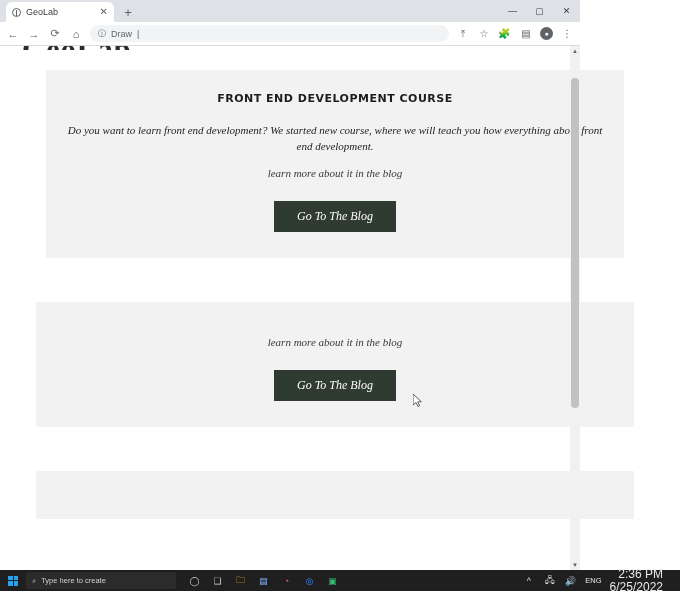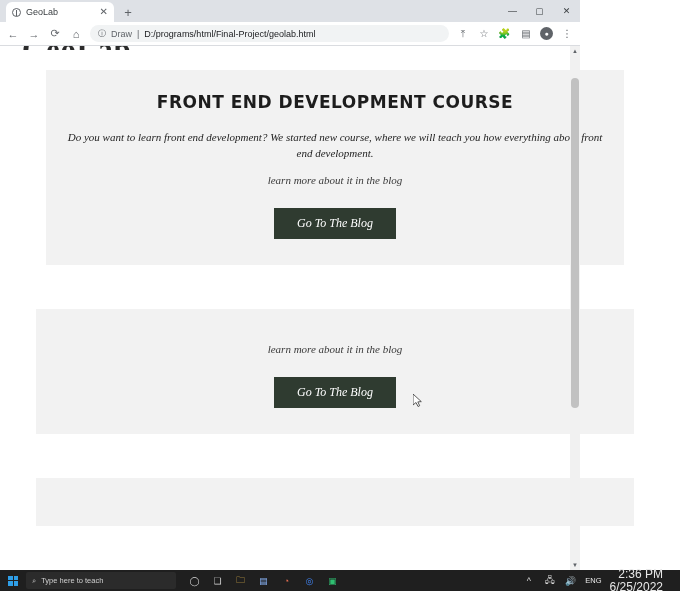--- a/index.html
+++ b/index.html
@@ -134,21 +134,21 @@
     padding: 22px 14px 26px 14px;
     text-align: center;
   }
   .card.c1 { width: 578px; margin-top: 20px; }
   .card.c2 { width: 598px; margin-top: 44px; }
   .card.c3 { width: 598px; margin-top: 44px; }
 
   .card h2 {
     font-family: "DejaVu Sans", sans-serif;
     font-weight: bold;
-    font-size: 17px;
+    font-size: 11px;
     letter-spacing: 0.5px;
     color: #1d1d1d;
     margin-bottom: 18px;
     text-transform: uppercase;
   }
   .card p.desc {
     font-family: "Liberation Serif", serif;
     font-style: italic;
     font-size: 11px;
     color: #1d1d1d;
@@ -270,21 +270,20 @@
 
   <div class="toolbar">
     <div class="nav-icon">←</div>
     <div class="nav-icon">→</div>
     <div class="nav-icon">⟳</div>
     <div class="nav-icon">⌂</div>
     <div class="omnibox">
       <span class="lock">ⓘ</span>
       <span class="filelabel">Draw</span>
       <span class="filelabel">|</span>
-      <span class="url">D:/programs/html/Final-Project/geolab.html</span>
     </div>
     <div class="tb-right">
       <div class="nav-icon">⤒</div>
       <div class="nav-icon">☆</div>
       <div class="nav-icon">🧩</div>
       <div class="nav-icon">▤</div>
       <div class="avatar-circle">●</div>
       <div class="nav-icon">⋮</div>
     </div>
   </div>
@@ -330,21 +329,21 @@
     <div class="start">
       <span class="win-logo">
         <i></i>
           <i></i>
           <i></i>
           <i></i>
       </span>
     </div>
     <div class="search-box">
       <span>⌕</span>
-      <span>Type here to teach</span>
+      <span>Type here to create</span>
     </div>
     <div class="tb-icons">
       <div class="tb-ico">◯</div>
       <div class="tb-ico">❏</div>
       <div class="tb-ico" style="color:#f2c14e;">🗀</div>
       <div class="tb-ico" style="color:#8ab4f8;">▤</div>
       <div class="tb-ico" style="color:#e06c4f;">◔</div>
       <div class="tb-ico" style="color:#4285f4;">◎</div>
       <div class="tb-ico" style="color:#2fbf71;">▣</div>
     </div>

